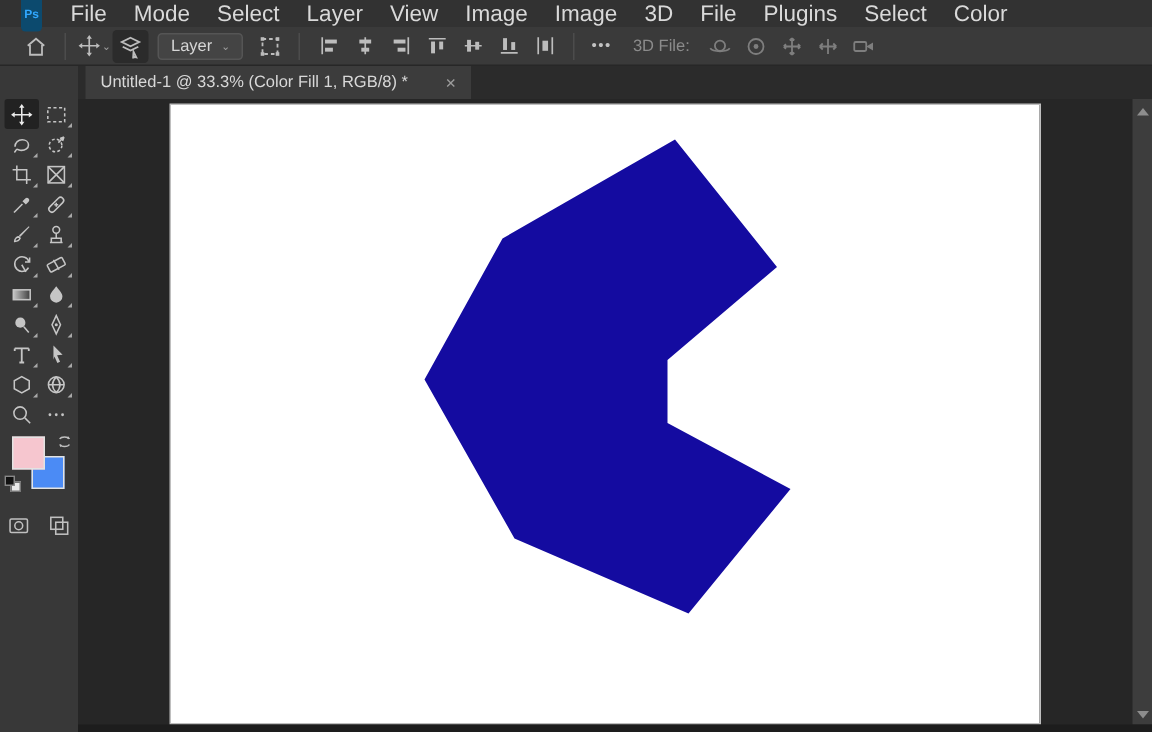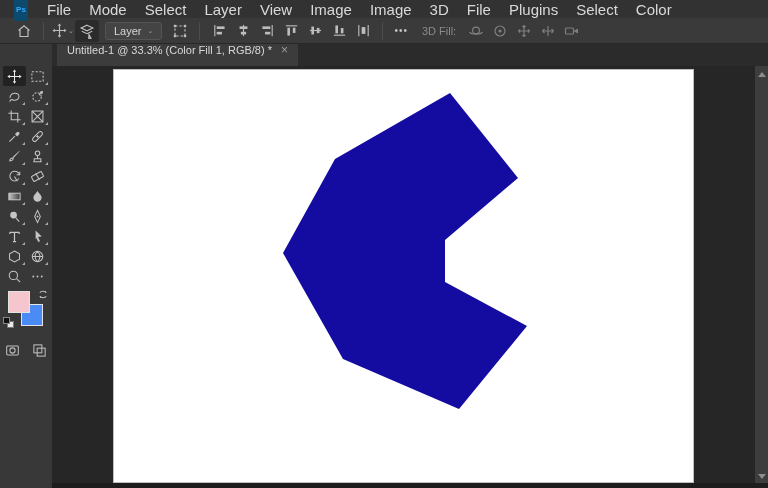--- a/index.html
+++ b/index.html
@@ -30,21 +30,21 @@
               border:1px solid #555; border-radius:3px; padding:2px 8px;
               font-size:11px; color:#d6d6d6; margin:0 6px; }
   .more-dots { font-size:10px; letter-spacing:1px; color:#c2c2c2; padding:0 4px; }
   .mode3d-label { font-size:11px; color:#8b8b8b; margin:0 8px 0 10px; }
   .g3d svg { stroke:#909090; opacity:.8; }
 
   
   .tabbar { position:absolute; top:44px; left:52px; right:0; height:22px;
             background:#2b2b2b; display:flex; }
   .doc-tab { height:22px; margin-left:5px; background:#3c3c3c; padding:0 10px;
-             display:flex; align-items:flex-start; }
+             display:flex; align-items:center;gap:16px; }
   .tab-title { font-size:11px; color:#d8d8d8; white-space:nowrap; }
   .tab-close { font-size:12px; color:#9c9c9c; margin-left:9px; line-height:1; }
 
   
   .toolbar { position:absolute; top:44px; left:0; width:52px; bottom:0;
              background:#383838; z-index:3; }
   .tools { display:grid; grid-template-columns:23px 23px; justify-content:center;
            padding-top:22px; }
   .tool { width:23px; height:20px; display:flex; align-items:center;
           justify-content:center; position:relative; }
@@ -189,21 +189,21 @@
     <div class="opt-btn">
       <svg width="15" height="15" viewBox="0 0 16 16">
         <path d="M3 2v12M13 2v12"></path>
           <rect x="6" y="4.4" width="4" height="7.2" fill="#bdbdbd" stroke="none"></rect>
       </svg>
     </div>
     <div class="opt-sep"></div>
 
     <div class="more-dots">•••</div>
 
-    <span class="mode3d-label">3D Fill:</span>
+    <span class="mode3d-label">3D File:</span>
 
     <div class="opt-btn g3d">
       <svg width="16" height="16" viewBox="0 0 16 16">
         <circle cx="8" cy="7.5" r="3.4"></circle>
           <path d="M1.5 9.2a6.8 2.8 0 0 0 13 0"></path>
       </svg>
     </div>
     <div class="opt-btn g3d">
       <svg width="16" height="16" viewBox="0 0 16 16">
         <circle cx="8" cy="8" r="5"></circle>

